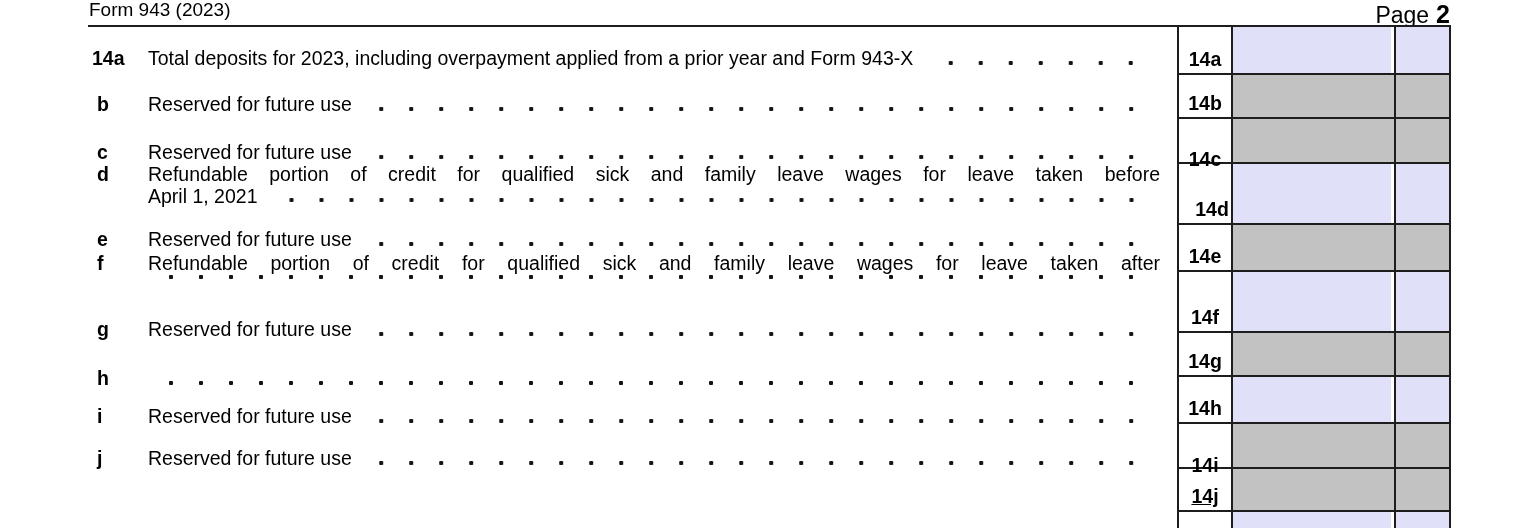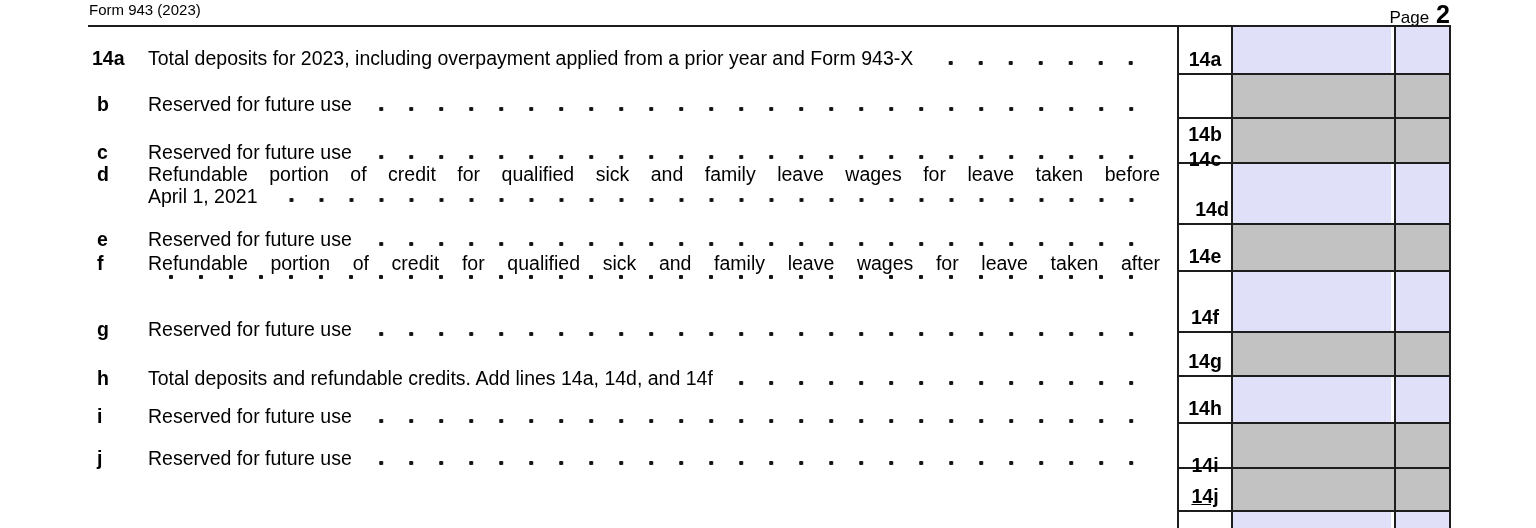--- a/index.html
+++ b/index.html
@@ -7,27 +7,27 @@
     position: relative;
     width: 1536px; height: 528px;
     overflow: hidden;
     font-family: "Liberation Sans", sans-serif;
     font-size: 19.5px;
     color: #000;
   }
   
   .form-id {
     position: absolute; left: 89px; top: 0;
-    font-size: 15px; line-height: 20px;
+    font-size: 19px; line-height: 20px;
   }
   .page-ind {
     position: absolute; right: 86px; top: 0px;
     display: flex; align-items: baseline; height: 26px;
   }
-  .page-word { font-size: 17px; }
+  .page-word { font-size: 23px; }
   .page-num  { font-size: 25px; font-weight: bold; margin-left: 7px; }
   .header-rule {
     position: absolute; left: 88px; top: 25px;
     width: 1363px; height: 2px; background: #1d1d1d;
   }
   
   .desc-row {
     position: absolute; left: 92px; width: 1068px; 
     display: flex; align-items: flex-start;
     line-height: 24px;
@@ -124,21 +124,20 @@
 </div>
 
 <div class="desc-row" style="top:317px;">
   <span class="mlabel sub">g</span>
   <span class="desc-text">Reserved for future use</span>
   <span class="leader"></span>
 </div>
 
 <div class="desc-row" style="top:366px;">
   <span class="mlabel sub">h</span>
-  <span class="desc-text">Total deposits and refundable credits. Add lines 14a, 14d, and 14f</span>
   <span class="leader"></span>
 </div>
 
 <div class="desc-row" style="top:404px;">
   <span class="mlabel sub">i</span>
   <span class="desc-text">Reserved for future use</span>
   <span class="leader"></span>
 </div>
 
 <div class="desc-row" style="top:446px;">
@@ -190,21 +189,21 @@
 <div class="hline" style="top:162px;"></div>
 <div class="hline" style="top:223px;"></div>
 <div class="hline" style="top:270px;"></div>
 <div class="hline" style="top:331px;"></div>
 <div class="hline" style="top:375px;"></div>
 <div class="hline" style="top:422px;"></div>
 <div class="hline" style="top:467px;"></div>
 <div class="hline" style="top:510px;"></div>
 
 <div class="boxlabel" style="top:47px;">14a</div>
-<div class="boxlabel" style="top:91px;margin-top:31px;">14b</div>
+<div class="boxlabel" style="top:91px;">14b</div>
 <div class="boxlabel" style="top:147px;">14c</div>
 <div class="boxlabel" style="top:197px;margin-left:7px;">14d</div>
 <div class="boxlabel" style="top:244px;">14e</div>
 <div class="boxlabel" style="top:305px;">14f</div>
 <div class="boxlabel" style="top:349px;">14g</div>
 <div class="boxlabel" style="top:396px;">14h</div>
 <div class="boxlabel" style="top:453px;">14i</div>
 <div class="boxlabel" style="top:484px;text-decoration:underline;">14j</div>
 
 </body></html>

